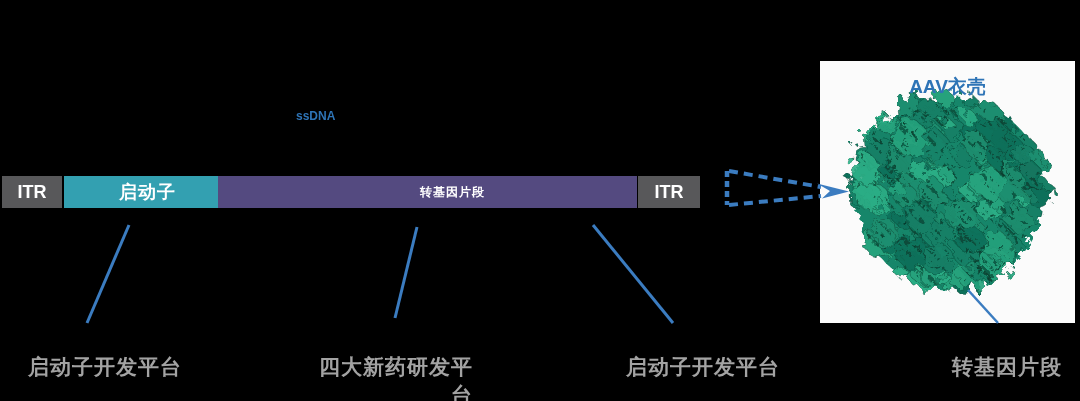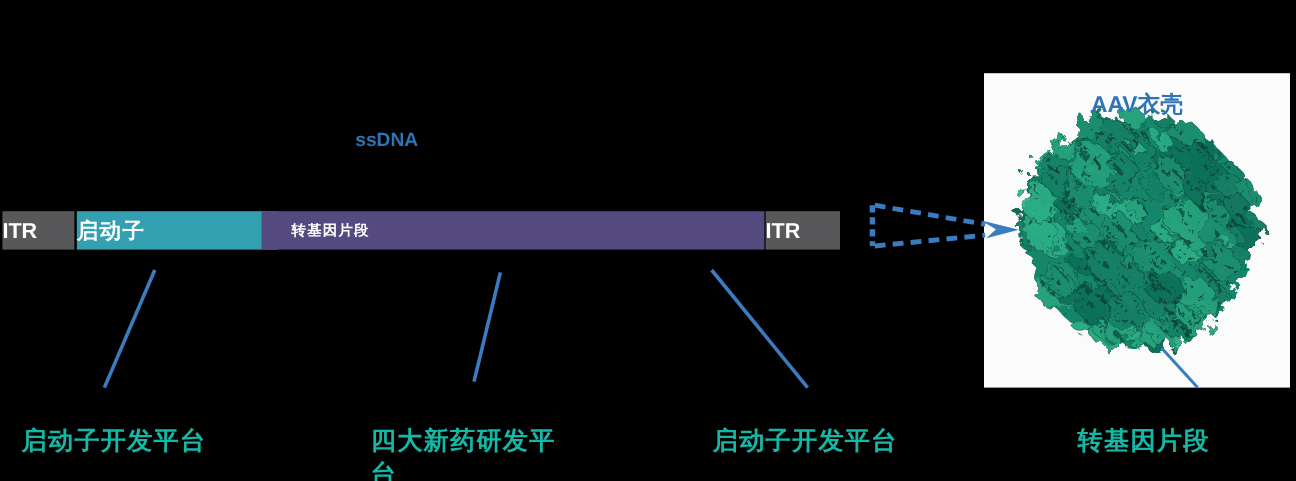--- a/index.html
+++ b/index.html
@@ -5,46 +5,46 @@
   html,body{margin:0;padding:0;background:#000;}
   #canvas{
     position:relative;width:1080px;height:401px;background:#000;
     overflow:hidden;font-family:"Liberation Sans","DejaVu Sans",sans-serif;
   }
   #page-title{
     position:absolute;left:338px;top:5px;width:306px;text-align:center;
     font-size:23px;font-weight:bold;letter-spacing:1px;
   }
   #ssdna-label{
-    position:absolute;left:296px;top:109px;font-size:16px;font-weight:bold;
+    position:absolute;left:296px;top:109px;font-size:12px;font-weight:bold;
   }
   
   .segment{
     position:absolute;top:176px;height:32px;display:flex;align-items:center;
-    justify-content:flex-start;color:#fff;font-weight:bold;
+    justify-content:center;color:#fff;font-weight:bold;
   }
   #seg-itr-left   {left:2px;  width:60px; font-size:18px;}
   #seg-promoter   {left:64px; width:167px;font-size:18px;letter-spacing:1px;}
   #seg-transgene  {left:218px;width:419px;font-size:12px;letter-spacing:1px;}
   #seg-transgene .seg-label{transform:translateX(25px);}
   #seg-itr-right  {left:638px;width:62px; font-size:18px;}
   
   #capsid-panel{
     position:absolute;left:820px;top:61px;width:255px;height:262px;
     background:#FBFBFB;
   }
   #capsid-title{
     position:absolute;left:0;right:0;top:13px;text-align:center;
     font-size:19px;font-weight:bold;
   }
   #capsid-svg{position:absolute;left:0;top:0;}
   
   .platform-label{
-    position:absolute;top:353px;height:26px;color:#14b8a6;font-weight:bold;
-    font-size:21px;text-align:left;letter-spacing:1px;
+    position:absolute;top:353px;height:26px;color:#a3a3a3;font-weight:bold;
+    font-size:21px;text-align:right;letter-spacing:1px;
   }
   #platform-1{left:18px; width:164px;}
   #platform-2{left:309px;width:164px;}
   #platform-3{left:594px;width:186px;}
   #platform-4{left:898px;width:164px;}
   
   #lines-svg{position:absolute;left:0;top:0;pointer-events:none;z-index:5;}
 </style>
 </head>
 <body>

